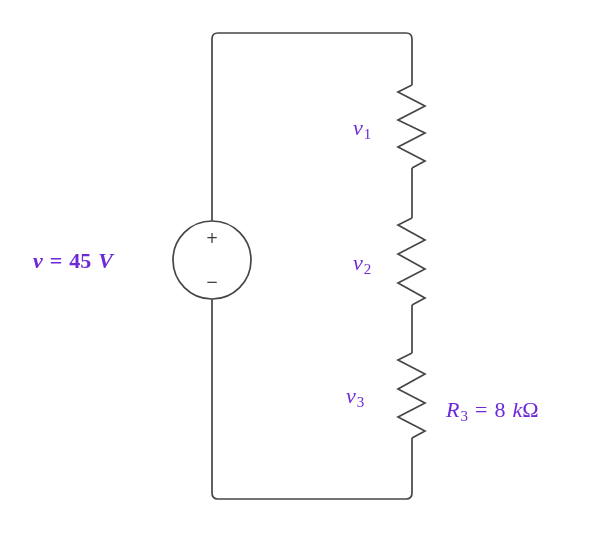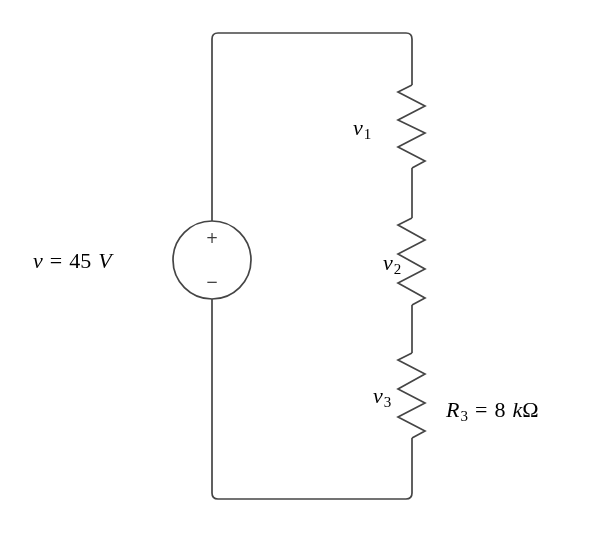--- a/index.html
+++ b/index.html
@@ -22,21 +22,21 @@
     top: 0;
     width: 600px;
     height: 533px;
   }
   .lbl {
     position: absolute;
     transform: translateY(-50%);
     white-space: nowrap;
     font-size: 22px;
     line-height: 1;
-    color: #000000;
+    color: #6d28d9;
   }
   .ital { font-style: italic; }
   .lbl sub {
     font-style: normal;
     font-size: 15px;
     line-height: 0;
     vertical-align: -4px;
     margin-left: 1px;
   }
   .eq { margin: 0 7px; font-style: normal; }
@@ -69,31 +69,31 @@
       <polyline points="412,218 398,225 425,240 398,254 425,269 398,283 425,298 412,305"></polyline>
       <polyline points="412,353 398,360 425,374 398,389 425,403 398,417 425,431 412,438"></polyline>
 
       <circle cx="212" cy="260" r="39" fill="#ffffff"></circle>
     </g>
   </svg>
 
   <span class="terminal-sign" style="left:212px; top:238px;">+</span>
   <span class="terminal-sign" style="left:212px; top:282px;">−</span>
 
-  <div class="lbl" style="left:33px; top:261px;">
+  <div class="lbl" style="left:33px; top:261px;font-weight:bold;">
     <span class="ital">v</span><span class="eq">=</span><span class="num">45</span><span class="ital">V</span>
   </div>
 
   <div class="lbl" style="left:353px; top:128px;">
     <span class="ital">v</span><sub>1</sub>
   </div>
-  <div class="lbl" style="left:353px; top:263px;margin-left:30px;">
+  <div class="lbl" style="left:353px; top:263px;">
     <span class="ital">v</span><sub>2</sub>
   </div>
-  <div class="lbl" style="left:373px; top:396px;">
+  <div class="lbl" style="left:346px; top:396px;">
     <span class="ital">v</span><sub>3</sub>
   </div>
 
   <div class="lbl" style="left:446px; top:410px;">
     <span class="ital">R</span><sub>3</sub><span class="eq">=</span><span class="num">8</span><span class="ital">k</span><span class="ohm">Ω</span>
   </div>
 
 </div>
 
 </body></html>

